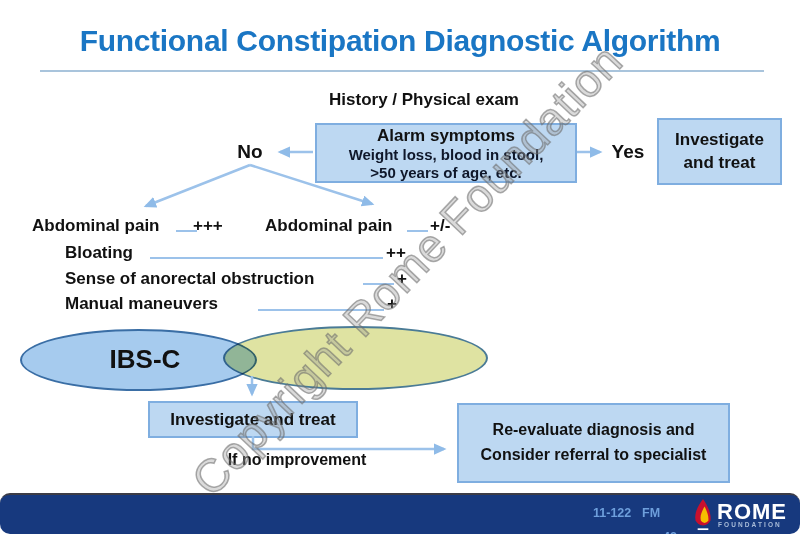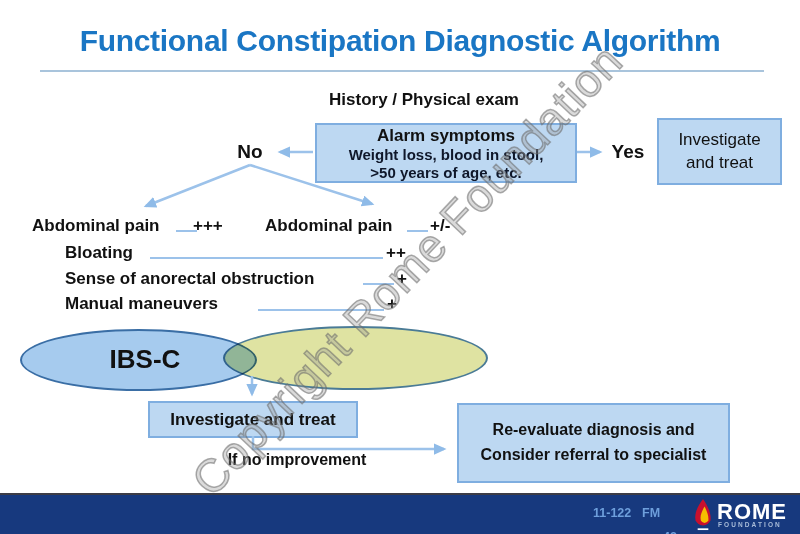--- a/index.html
+++ b/index.html
@@ -22,21 +22,21 @@
   .yes-label{position:absolute;left:604px;top:141px;width:48px;text-align:center;
         font-size:19px;font-weight:bold;}
 
   
   .bluebox{background:#BDD8F2;border:2px solid #7FAEE0;box-sizing:border-box;}
   .alarm-box{position:absolute;left:315px;top:123px;width:262px;height:60px;text-align:center;}
   .alarm-title{font-size:17px;font-weight:bold;margin-top:2px;line-height:1.1;}
   .alarm-line{font-size:15px;font-weight:bold;color:#0f172a;line-height:1.25;}
   .inv-top{position:absolute;left:657px;top:118px;width:125px;height:67px;
         display:flex;flex-direction:column;align-items:center;justify-content:center;
-        font-size:17px;font-weight:normal;line-height:1.3;text-align:center;}
+        font-size:17px;font-weight:bold;line-height:1.3;text-align:center;}
   .inv-bottom{position:absolute;left:148px;top:401px;width:210px;height:37px;
         display:flex;align-items:center;justify-content:center;
         font-size:17px;font-weight:bold;}
   .reeval{position:absolute;left:457px;top:403px;width:273px;height:80px;
         display:flex;flex-direction:column;align-items:center;justify-content:center;
         font-size:16px;font-weight:bold;line-height:1.55;text-align:center;}
   .noimp{position:absolute;left:222px;top:451px;width:150px;text-align:center;
         font-size:16px;font-weight:bold;}
 
   
@@ -57,21 +57,21 @@
   
   .watermark{
     position:absolute;left:45px;top:243px;width:724px;text-align:center;white-space:nowrap;
     font-size:46px;letter-spacing:1px;color:rgba(150,150,150,0.35);
     -webkit-text-stroke:1.5px rgba(105,105,105,0.55);
     transform:rotate(-46.5deg);z-index:10;pointer-events:none;
   }
 
   
   .footer{position:absolute;left:0;top:493px;width:800px;height:41px;background:#17397E;
-        border-top:2px solid #3C3C46;box-sizing:border-box;}
+        border-top:2px solid #3C3C46;box-sizing:border-box;border-radius:10px;}
   .f-txt{position:absolute;font-size:12.5px;font-weight:bold;color:#6E9FDC;}
   .f-code{left:593px;top:11px;}
   .f-fm{left:642px;top:11px;}
   .f-num{left:663px;top:11px;margin-top:24px;}
   .flame{position:absolute;left:692px;top:4px;}
   .rome{position:absolute;left:717px;top:4px;font-size:22px;font-weight:bold;color:#ffffff;letter-spacing:1px;}
   .foundation{position:absolute;left:718px;top:26px;font-size:6.5px;font-weight:bold;
         color:#A9BCD9;letter-spacing:2.1px;}
 </style>
 </head>

